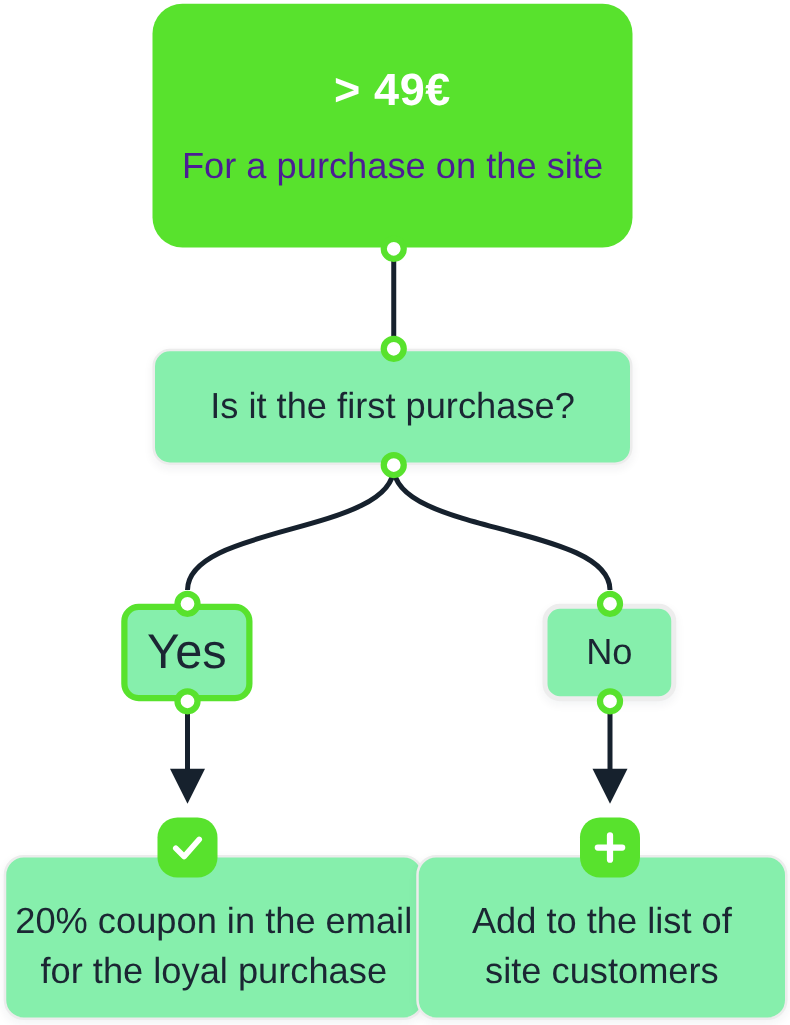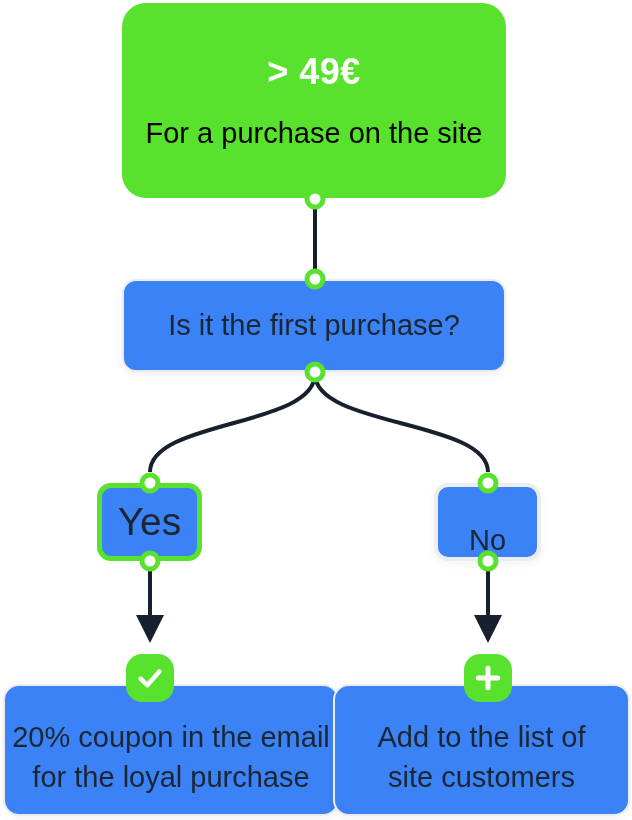--- a/index.html
+++ b/index.html
@@ -8,21 +8,21 @@
     width: 632px;
     height: 820px;
     background: #ffffff;
     font-family: "Liberation Sans", sans-serif;
     color: #1B2633;
     overflow: hidden;
   }
   .node {
     position: absolute;
     box-sizing: border-box;
-    background: #3b82f6;
+    background: #86efac;
     display: flex;
     align-items: center;
     justify-content: center;
     text-align: center;
     color: #1B2633;
   }
   .node-start {
     left: 122px; top: 3px; width: 384px; height: 195px;
     background: #58E22D;
     border-radius: 24px;
@@ -30,21 +30,21 @@
     gap: 24px;
     border: none;
   }
   .start-title {
     color: #ffffff;
     font-size: 36px;
     font-weight: bold;
     letter-spacing: 0.5px;
   }
   .start-subtitle {
-    color: #000000;
+    color: #4c1d95;
     font-size: 29px;
   }
   .node-question {
     left: 122px; top: 279px; width: 384px; height: 93px;
     border: 2px solid #ECECEC;
     border-radius: 14px;
     font-size: 29px;
     box-shadow: 0 3px 8px rgba(27, 38, 51, 0.06);
   }
   .node-yes {
@@ -52,21 +52,20 @@
     border: 5px solid #58E22D;
     border-radius: 14px;
     font-size: 39px;
   }
   .node-no {
     left: 434px; top: 483px; width: 107px; height: 78px;
     border: 4px solid #EDEDED;
     border-radius: 14px;
     font-size: 29px;
     box-shadow: 0 3px 8px rgba(27, 38, 51, 0.05);
-    align-items: flex-end;
   }
   .node-result {
     top: 684px; height: 132px;
     border: 2px solid #ECECEC;
     border-radius: 16px;
     font-size: 29px;
     line-height: 40px;
     flex-direction: column;
     padding-top: 14px;
     box-shadow: 0 3px 8px rgba(27, 38, 51, 0.05);

